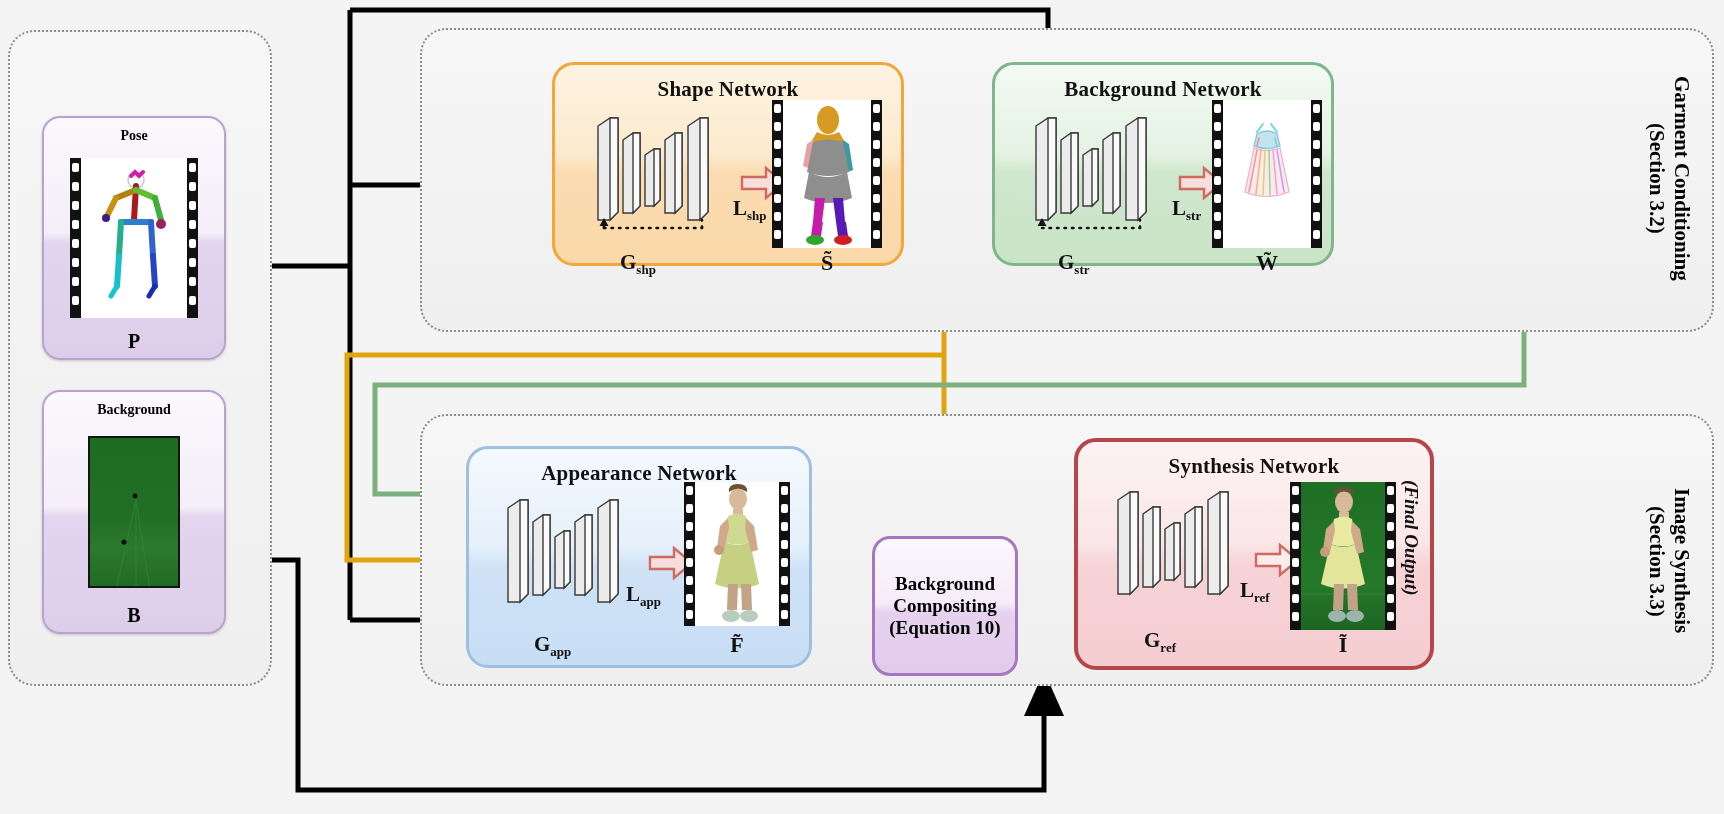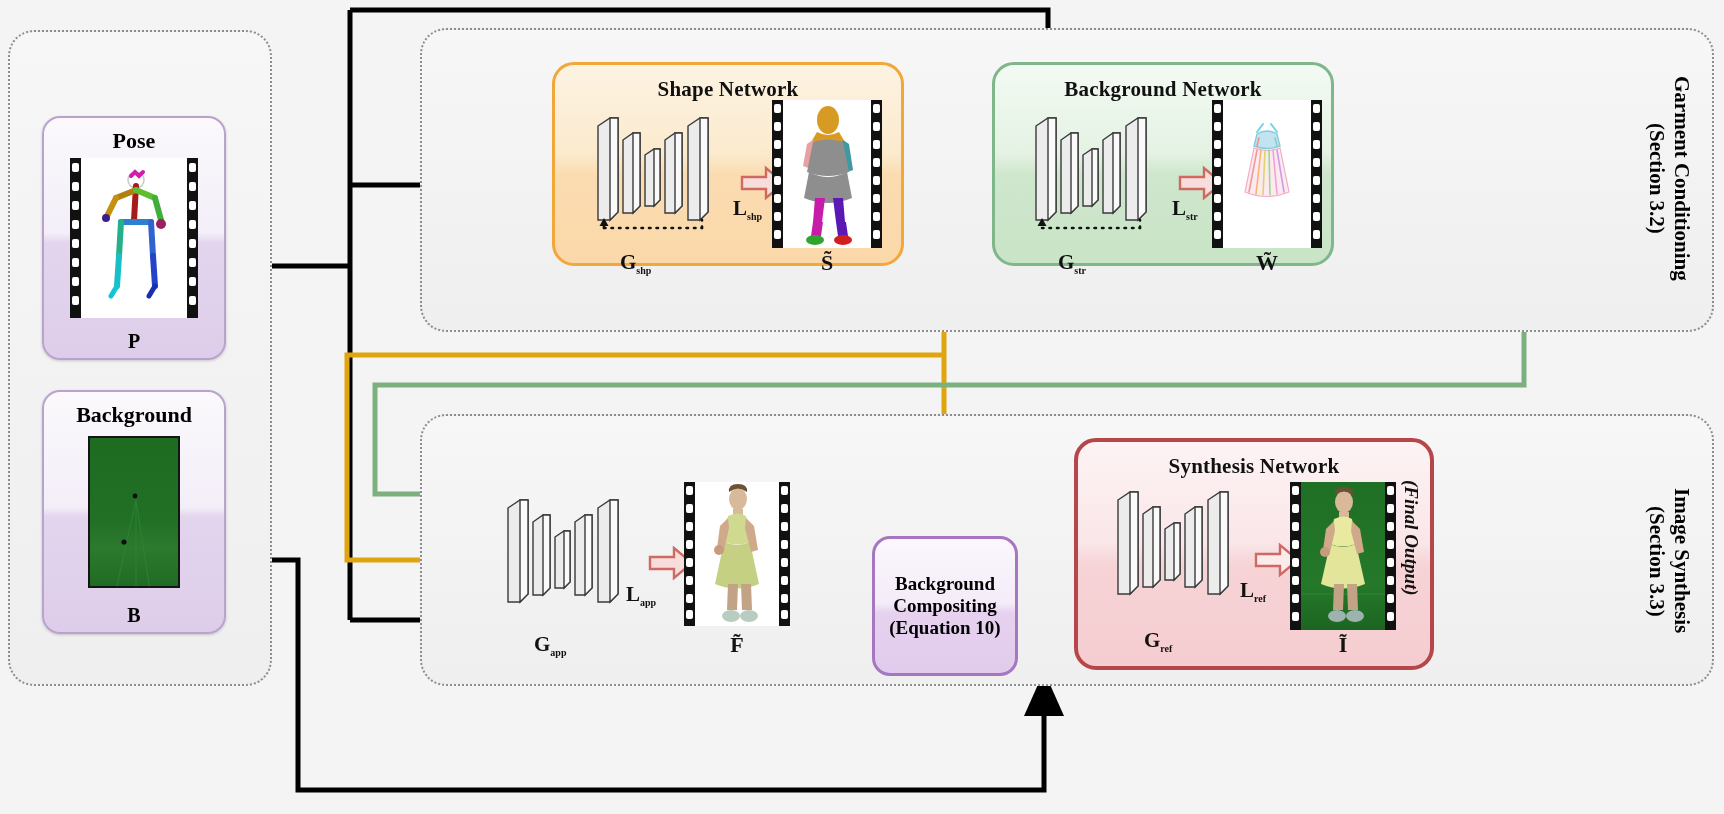--- a/index.html
+++ b/index.html
@@ -37,42 +37,42 @@
 
   .input-card{
     position:absolute;
     border:2px solid #b9a3cd;
     border-radius:18px;
     background:linear-gradient(180deg,#fbf9fc 0%,#f3eef8 48%,#e3d5ee 52%,#ddcdea 100%);
     box-shadow:0 1px 3px rgba(0,0,0,.18);
   }
   #pose-card{left:42px;top:116px;width:180px;height:240px;}
   #bg-card{left:42px;top:390px;width:180px;height:240px;}
-  .input-card .sub{position:absolute;left:0;right:0;top:10px;text-align:center;font-size:22px;font-weight:bold;}
+  .input-card .sub{position:absolute;left:0;right:0;top:10px;text-align:center;font-size:14px;font-weight:bold;}
   .input-card .tag{position:absolute;left:0;right:0;bottom:5px;text-align:center;font-size:20px;font-weight:bold;}
 
   
   .film{position:relative;background:#111;box-sizing:border-box;padding:0 11px;}
   .film .inner{position:relative;width:100%;height:100%;background:#fff;overflow:hidden;}
   .film .perf{position:absolute;top:0;bottom:0;width:11px;background:#111;}
   .film .perf.l{left:0;} .film .perf.r{right:0;}
   .film .perf i{position:absolute;left:2px;width:7px;height:9px;background:#fff;border-radius:2px;display:block;}
 
   .plain-frame{position:relative;border:2px solid #151515;background:#fff;overflow:hidden;box-sizing:border-box;}
 
   
   .unet{position:absolute;}
   .unet svg{display:block;}
 
   
   .blockarrow{position:absolute;}
 
   
   .sublabel{position:absolute;font-size:21px;font-weight:bold;color:#111;white-space:nowrap;}
-  .sublabel sub{font-size:10px;text-align:center;}
+  .sublabel sub{font-size:13px;text-align:center;}
 
   
   .side-label{
     position:absolute;font-weight:bold;font-size:21px;line-height:25px;text-align:center;
     writing-mode:vertical-rl;
   }
   .final-output{
     position:absolute;font-weight:bold;font-style:italic;font-size:19px;
     writing-mode:vertical-rl;color:#111;
   }
@@ -381,20 +381,24 @@
         </g>
       </svg>
     </div>
   </div>
   <div class="caption" style="left:1212px;top:250px;width:110px;font-size:22px;">W̃</div>
 
   <div class="dotted-panel" style="left:420px;top:414px;width:1290px;height:268px;"></div>
   <div class="side-label" style="left:1634px;top:466px;height:190px;width:60px;white-space:pre-line;">Image Synthesis
 (Section 3.3)</div>
 
+  <div class="solid-card" style="left:466px;top:446px;width:346px;height:222px;border:3px solid #9dc0e0;
+              background:linear-gradient(180deg,#f4f9fe 0%,#e5f0fb 45%,#cfe2f6 55%,#c8def5 100%);">
+    <div class="title" style="top:12px;font-size:21px;">Appearance Network</div>
+  </div>
   <div class="unet" style="left:500px;top:492px;">
     <svg width="130" height="125" viewBox="0 0 130 125">
       <g fill="#ececec" stroke="#3a3a3a" stroke-width="1.4">
         <path d="M8,16 L20,8 L28,8 L28,102 L20,110 L8,110 z"></path>
         <path d="M20,8 L28,8 L28,102 L20,110 z" fill="#fafafa"></path>
         <path d="M33,30 L43,23 L50,23 L50,96 L43,103 L33,103 z"></path>
         <path d="M43,23 L50,23 L50,96 L43,103 z" fill="#fafafa"></path>
         <path d="M55,45 L64,39 L70,39 L70,90 L64,96 L55,96 z"></path>
         <path d="M64,39 L70,39 L70,90 L64,96 z" fill="#fafafa"></path>
         <path d="M75,30 L85,23 L92,23 L92,96 L85,103 L75,103 z"></path>

